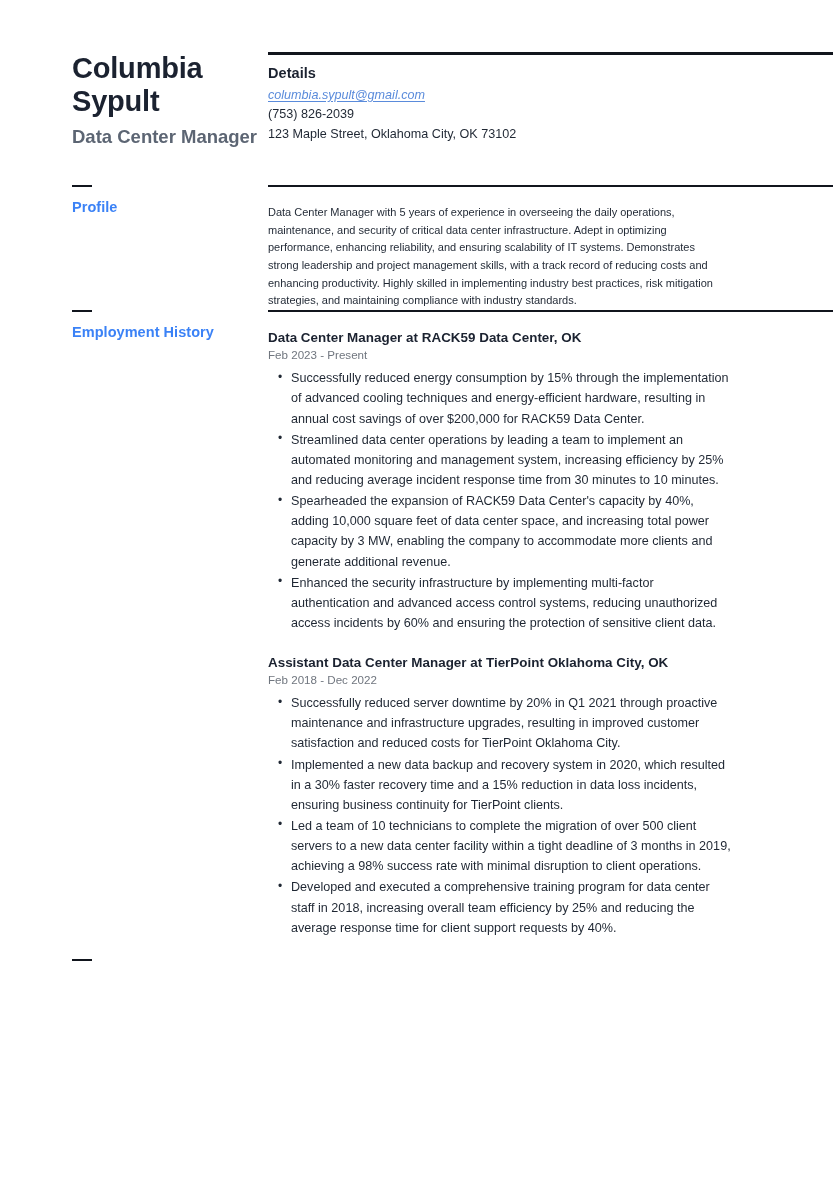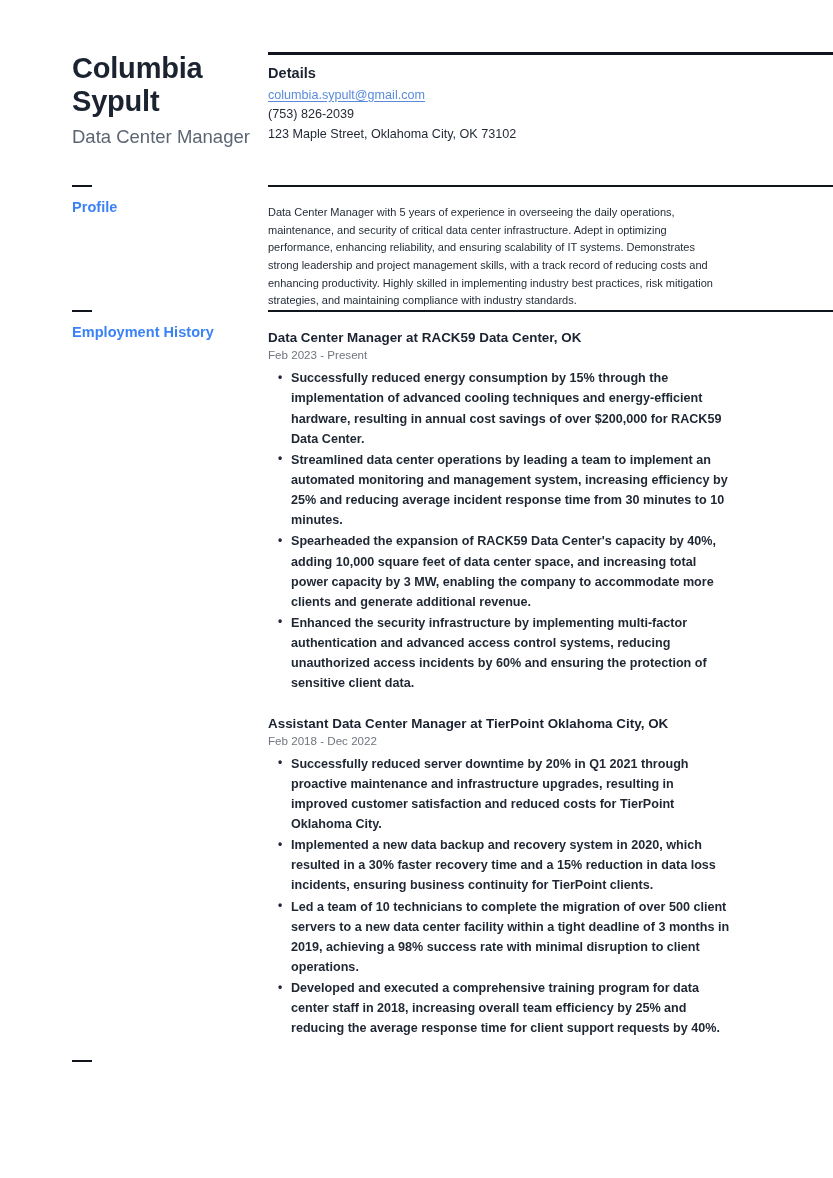--- a/index.html
+++ b/index.html
@@ -50,21 +50,21 @@
     line-height: 1.15;
     font-weight: 700;
     letter-spacing: -0.2px;
     color: #1b2230;
     margin: 0;
     max-width: 175px;
   }
   .job-title {
     font-size: 18.5px;
     line-height: 1.3;
-    font-weight: 400;
+    font-weight: 700;
     color: #5b6personally;
     color: #5c6573;
     margin: 6px 0 0 0;
   }
 
   
   .rule {
     height: 2.5px;
     background: #11151d;
     width: 100%;
@@ -87,20 +87,21 @@
     font-size: 12.6px;
     line-height: 1.58;
     color: #1f2733;
   }
   .detail-link {
     color: #5a8bdb;
     text-decoration: underline;
     text-underline-offset: 1.5px;
     font-size: 12.6px;
     line-height: 1.58;
+    font-style: italic;
   }
 
   .body-text {
     font-size: 11px;
     line-height: 1.60;
     color: #1f2733;
     margin: 0;
     max-width: 455px;
   }
 
@@ -135,21 +136,20 @@
     list-style: none;
   }
   .bullets li {
     position: relative;
     font-size: 12.6px;
     line-height: 1.60;
     color: #1f2733;
     margin: 0 0 1px 0;
     padding-left: 0;
     max-width: 440px;
-    font-weight: bold;
   }
   .bullets li::before {
     content: "\2022";
     position: absolute;
     left: -13px;
     top: -0.5px;
     font-size: 12px;
     color: #1f2733;
   }
   .spacer-s  { height: 10px; }

